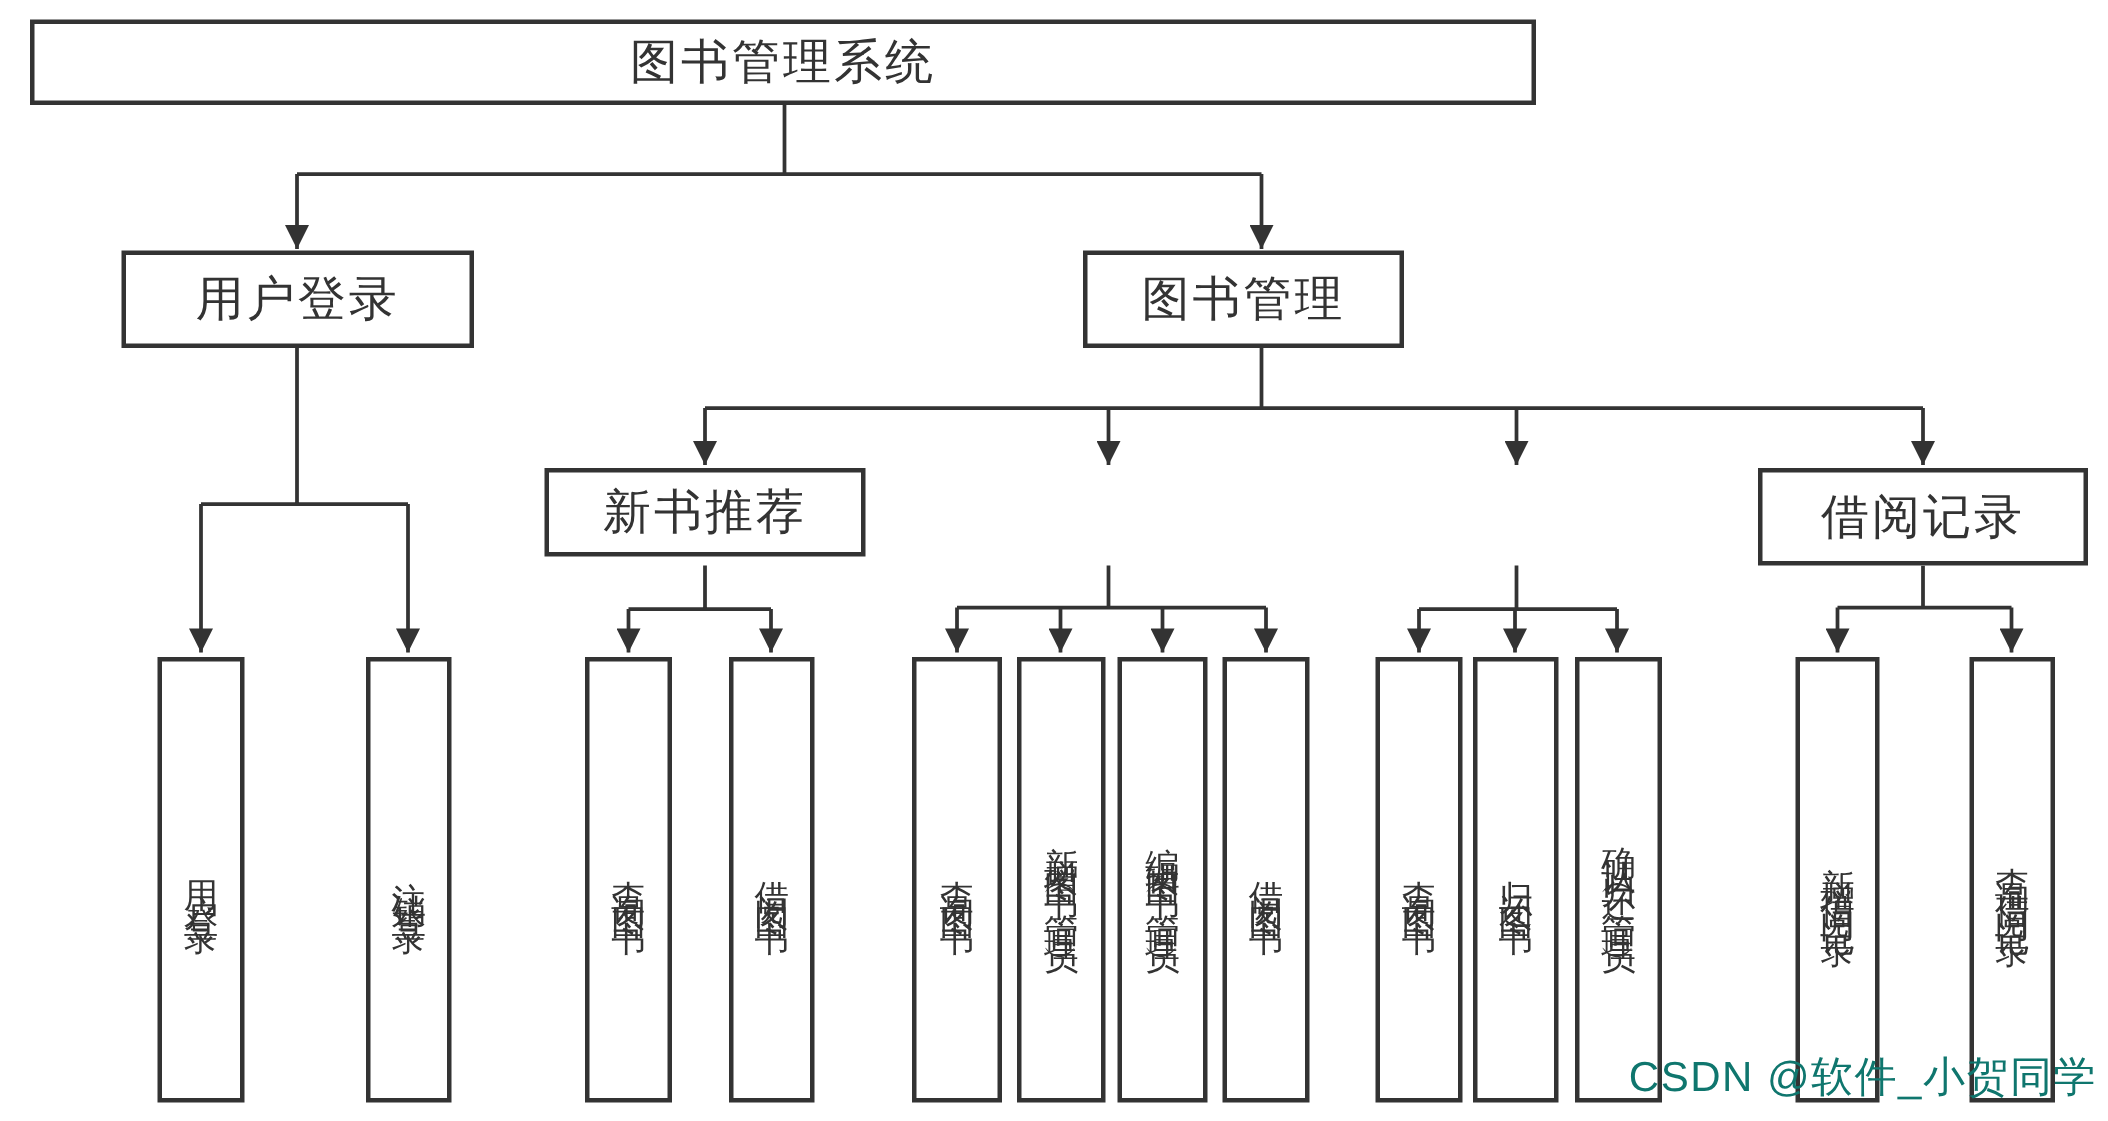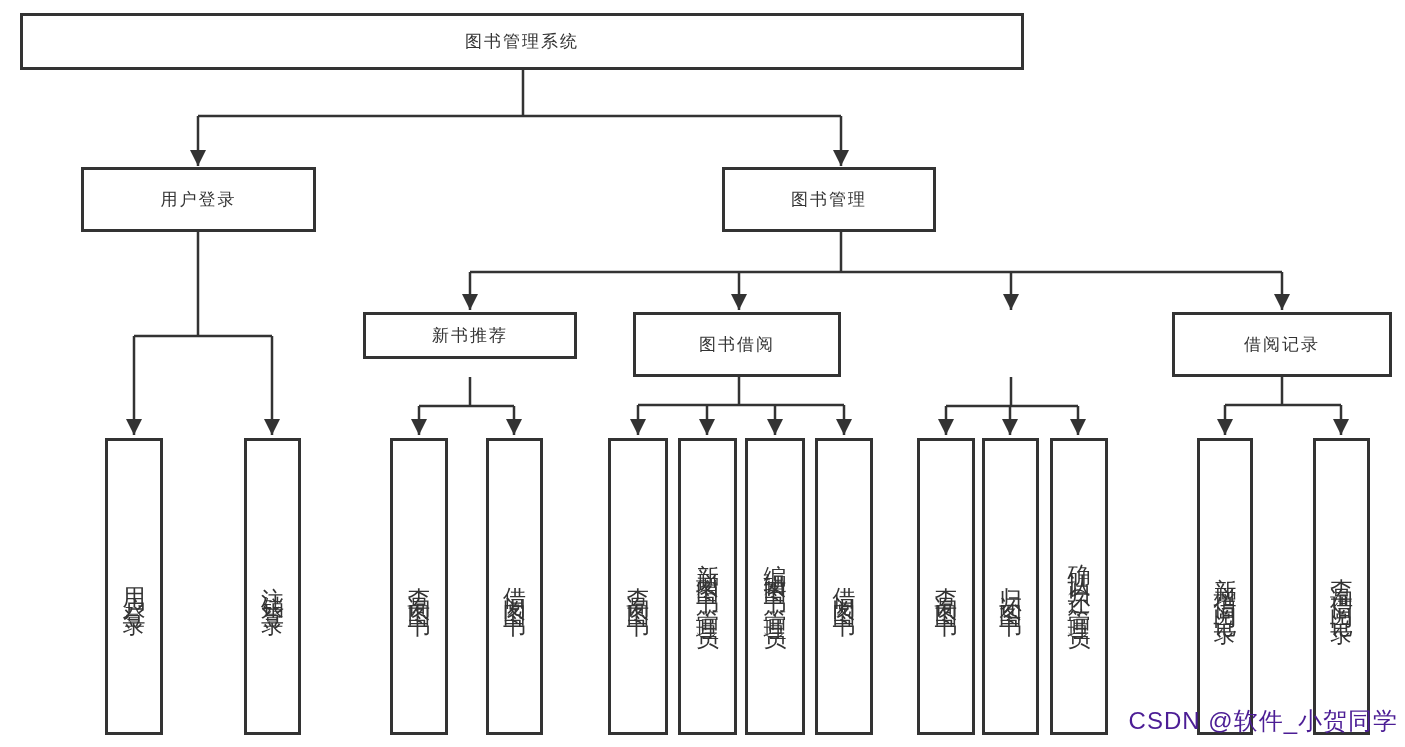--- a/index.html
+++ b/index.html
@@ -26,39 +26,39 @@
     box-sizing: border-box;
     background: #ffffff;
     border: 3px solid #333333;
     color: #333333;
     display: flex;
     align-items: center;
     justify-content: center;
     text-align: center;
   }
   .h-node {
-    font-size: 17px;
+    font-size: 32px;
     letter-spacing: 2px;
     white-space: nowrap;
   }
   .leaf {
     writing-mode: vertical-rl;
     text-orientation: mixed;
     font-size: 23px;
     letter-spacing: 9px;
     line-height: 1;
     overflow: hidden;
   }
   .watermark {
     position: absolute;
     right: 7px;
     bottom: 10px;
-    font-size: 24px;
+    font-size: 28px;
     letter-spacing: 1px;
-    color: #4c1d95;
+    color: #0f766e;
     white-space: nowrap;
     z-index: 5;
   }
 </style>
 </head>
 <body>
 
 <div class="stage">
 
   <svg class="connectors" width="1405" height="747" viewBox="0 0 1405 747">
@@ -116,22 +116,21 @@
         <path d="M1341,405 V435" marker-end="url(#arw)"></path>
       </g>
     </g>
   </svg>
 
   <div class="node h-node" style="left:20px;top:13px;width:1004px;height:57px">图书管理系统</div>
 
   <div class="node h-node" style="left:81px;top:167px;width:235px;height:65px">用户登录</div>
   <div class="node h-node" style="left:722px;top:167px;width:214px;height:65px">图书管理</div>
 
-  <div class="node h-node" style="left:363px;top:312px;width:214px;height:47px">新书推荐</div>
-  <div class="node h-node" style="left:633px;top:312px;width:208px;height:65px">图书借阅</div>
+  <div class="node h-node" style="left:363px;top:312px;width:214px;height:59px">新书推荐</div>
   <div class="node h-node" style="left:1172px;top:312px;width:220px;height:65px">借阅记录</div>
 
   <div class="node leaf" style="left:105px;top:438px;width:58px;height:297px">用户登录</div>
   <div class="node leaf" style="left:244px;top:438px;width:57px;height:297px">注销登录</div>
 
   <div class="node leaf" style="left:390px;top:438px;width:58px;height:297px">查询图书</div>
   <div class="node leaf" style="left:486px;top:438px;width:57px;height:297px">借阅图书</div>
 
   <div class="node leaf" style="left:608px;top:438px;width:60px;height:297px">查询图书</div>
   <div class="node leaf" style="left:678px;top:438px;width:59px;height:297px">新增图书（管理员）</div>

